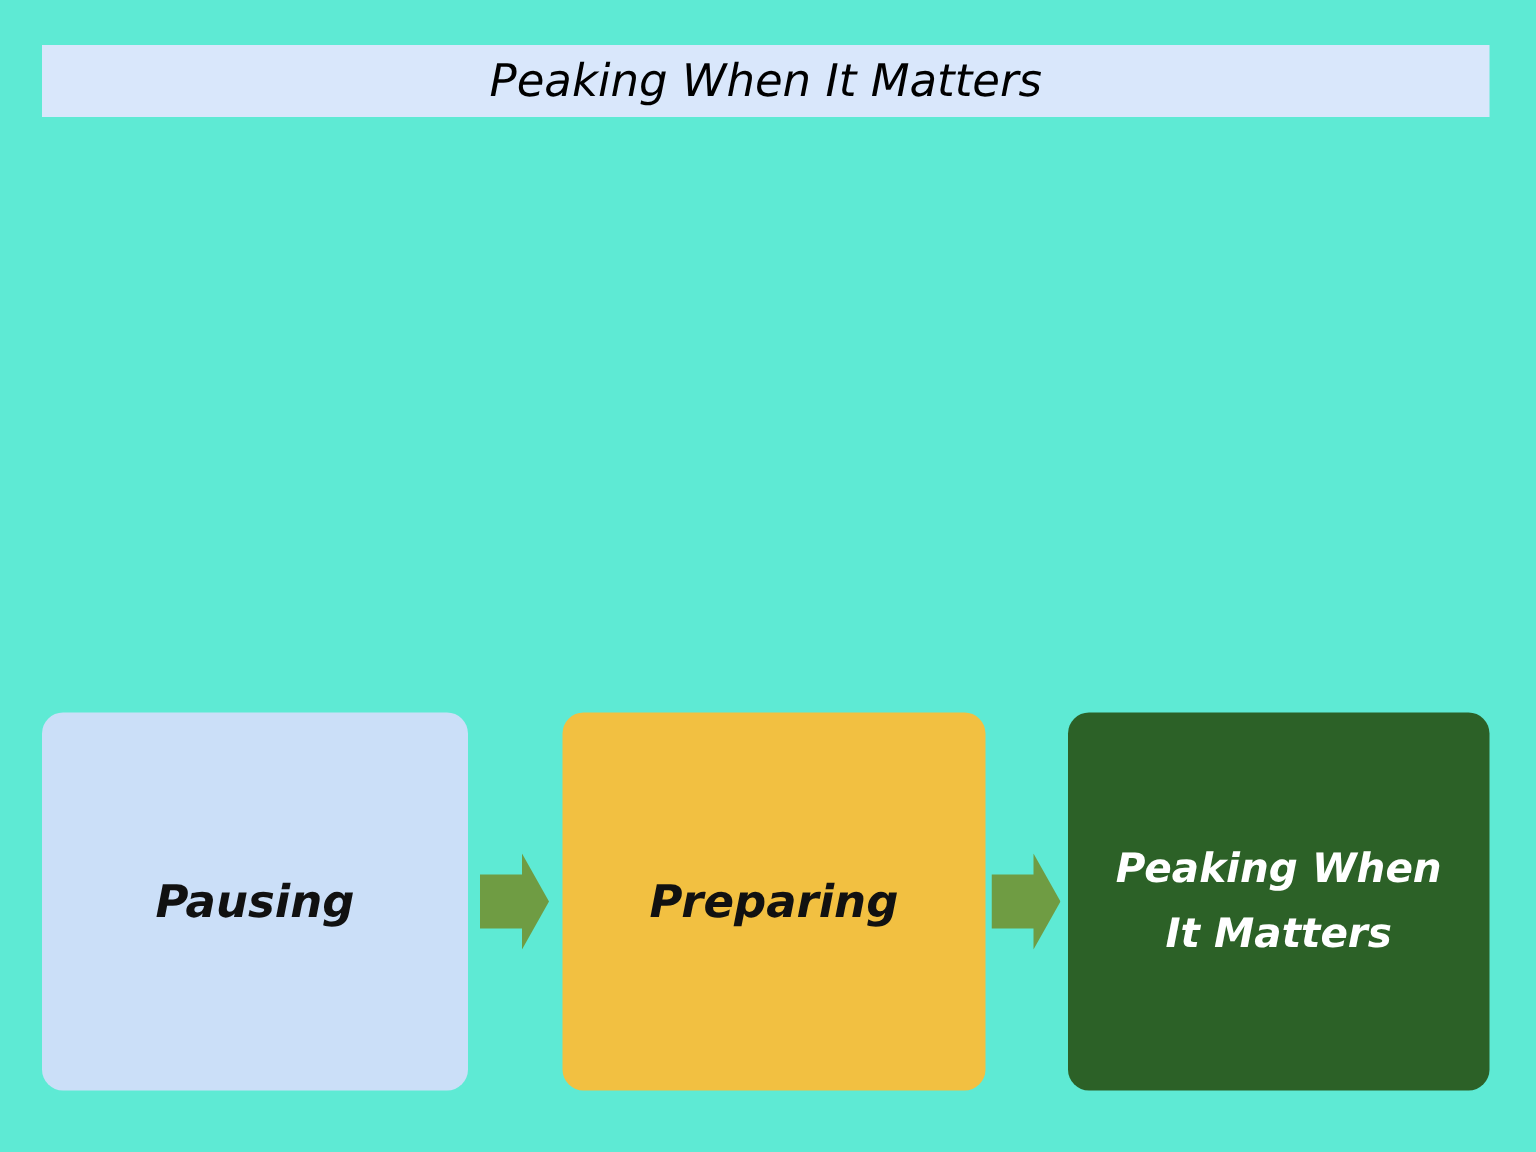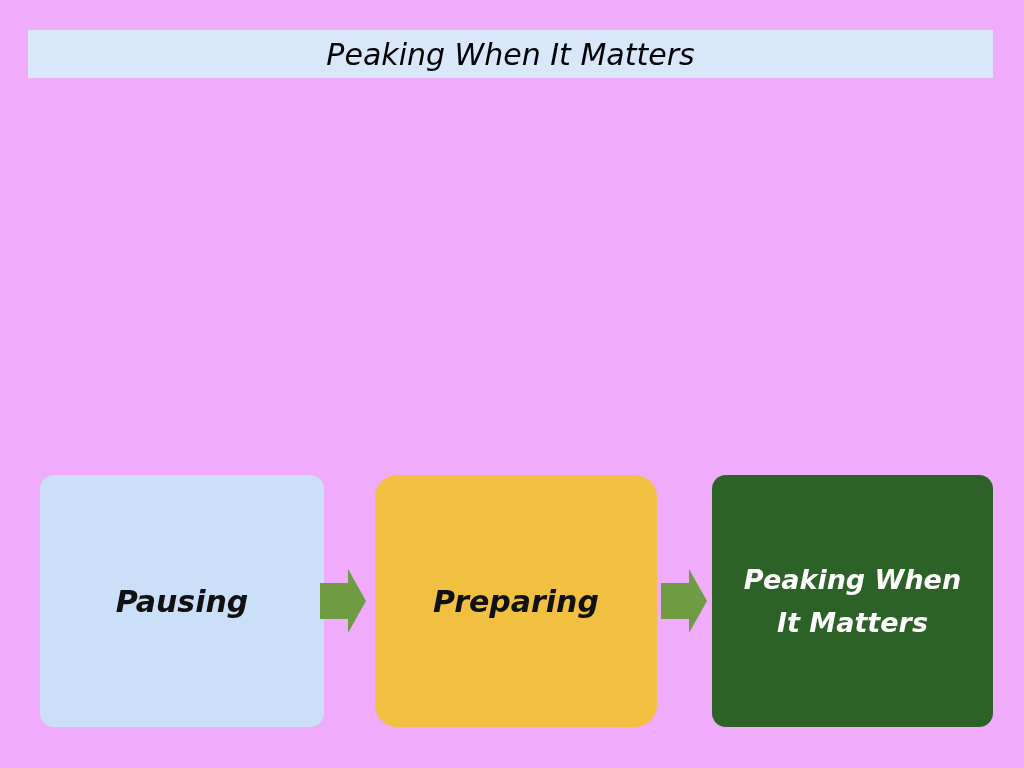--- a/index.html
+++ b/index.html
@@ -5,21 +5,21 @@
   html, body {
     margin: 0;
     padding: 0;
     background: #ffffff;
     font-family: "DejaVu Sans", "Liberation Sans", sans-serif;
   }
   .slide {
     position: relative;
     width: 1024px;
     height: 768px;
-    background: #f0abfc;
+    background: #5eead4;
     overflow: hidden;
   }
   .title-bar {
     position: absolute;
     left: 28px;
     top: 30px;
     width: 965px;
     height: 48px;
     display: flex;
     align-items: center;
@@ -53,21 +53,21 @@
     align-items: center;
     justify-content: center;
     text-align: center;
   }
   .step-box .label {
     font-style: italic;
     font-weight: bold;
     font-size: 30px;
     color: #111111;
   }
-  .box-1 { left: 40px;  width: 284px; }
+  .box-1 { left: 28px;  width: 284px; }
   .box-2 { left: 375px; width: 282px; }
   .box-3 { left: 712px; width: 281px; }
   .box-3 .label {
     font-size: 27px;
     line-height: 43px;
     width: 245px;
   }
   .flow-arrow {
     position: absolute;
     top: 569px;
@@ -88,21 +88,21 @@
 
 
   <div class="step-box box-1" style="background-color: rgb(203, 223, 248);">
     <span class="label" style="color: rgb(17, 17, 17);">Pausing</span>
   </div>
 
   <svg class="flow-arrow arrow-1" viewBox="0 0 46 64" xmlns="http://www.w3.org/2000/svg">
     <polygon points="0,14 28,14 28,0 46,32 28,64 28,50 0,50" fill="#6f9c43"></polygon>
   </svg>
 
-  <div class="step-box box-2" style="background-color: rgb(242, 192, 65); border-radius: 22px;">
+  <div class="step-box box-2" style="background-color: rgb(242, 192, 65);">
     <span class="label" style="color: rgb(17, 17, 17);">Preparing</span>
   </div>
 
   <svg class="flow-arrow arrow-2" viewBox="0 0 46 64" xmlns="http://www.w3.org/2000/svg">
     <polygon points="0,14 28,14 28,0 46,32 28,64 28,50 0,50" fill="#6f9c43"></polygon>
   </svg>
 
   <div class="step-box box-3" style="background-color: rgb(44, 97, 39);">
     <span class="label" style="color: rgb(255, 255, 255);">Peaking When It Matters</span>
   </div>

